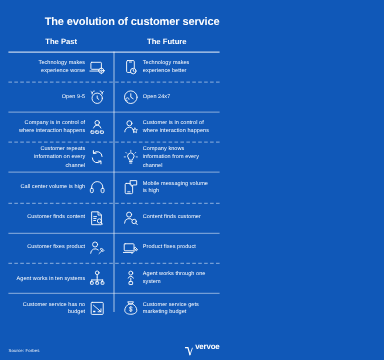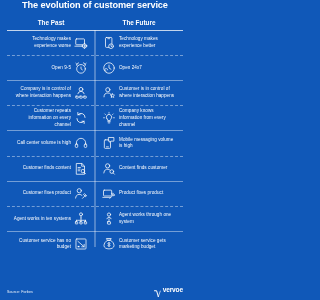--- a/index.html
+++ b/index.html
@@ -4,22 +4,22 @@
 <style>
   html,body{margin:0;padding:0;}
   body{
     width:190px;height:300px;overflow:hidden;
     background:#1058b8;
     font-family:"Liberation Sans",sans-serif;
     color:#ffffff;
   }
   .page{position:relative;width:190px;height:300px;box-sizing:border-box;padding:0 7px;}
   .title{
-    text-align:center;font-size:9.2px;font-weight:bold;letter-spacing:-0.1px;
-    padding-bottom:8px;line-height:1.15;
+    text-align:right;font-size:9.2px;font-weight:bold;letter-spacing:-0.1px;
+    padding-top:13px;padding-bottom:8px;line-height:1.15;
   }
   .colheads{display:flex;padding-bottom:4px;}
   .colheads>div{flex:1;text-align:center;font-size:6.4px;font-weight:bold;}
   .grid{position:relative;}
   .vline{
     position:absolute;left:50%;top:0;bottom:9px;width:1px;
     background:rgba(255,255,255,.55);transform:translateX(-0.5px);
   }
   .row{
     display:flex;align-items:stretch;

